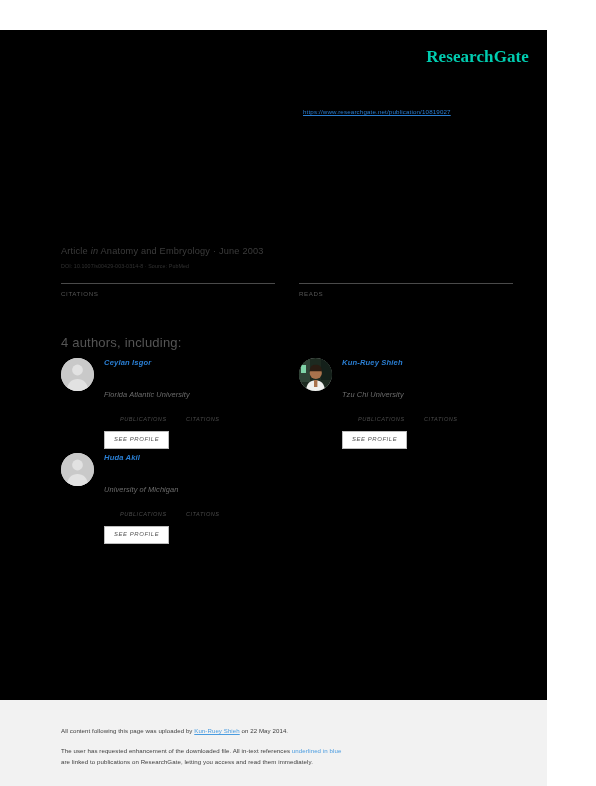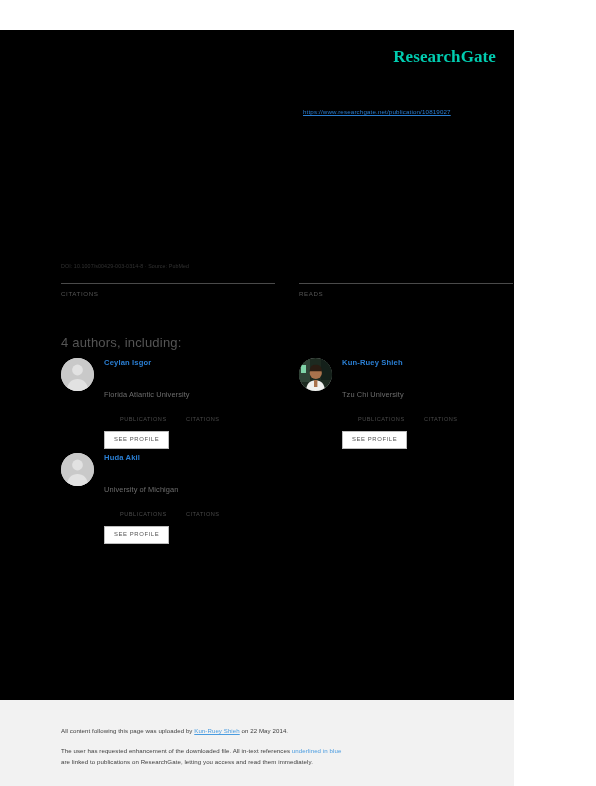--- a/index.html
+++ b/index.html
@@ -11,20 +11,21 @@
   body {
     font-family: "Liberation Sans", sans-serif;
     -webkit-font-smoothing: antialiased;
   }
   #page {
     position: relative;
     width: 514px;
     height: 786px;
     overflow: hidden;
     background: #ffffff;
+    padding-left: 33px;
   }
 
   
   .band-top-white {
     position: absolute;
     left: 0; top: 0;
     width: 596px; height: 30px;
     background: #ffffff;
   }
   .band-dark {
@@ -128,21 +129,21 @@
   }
   .author .avatar {
     position: absolute;
     left: 0; top: 0;
     width: 33px; height: 33px;
     border-radius: 50%;
     overflow: hidden;
     background: #c9c9c9;
   }
   .author .avatar svg { display: block; }
-  .author .abody { margin-left: 43px; }
+  .author .abody { margin-left: 43px; font-style: italic; }
   .author .aname {
     font-size: 7.6px;
     font-weight: 700;
     color: #2a7fd4;
     letter-spacing: 0.15px;
     white-space: nowrap;
   }
   .author .ainst {
     margin-top: 23px;
     font-size: 7.4px;
@@ -204,20 +205,27 @@
 <div id="page">
 
   <div class="band-top-white"></div>
   <div class="band-dark"></div>
   <div class="band-footer"></div>
 
   <div class="rg-logo">ResearchGate</div>
 
   <a class="rg-url" href="#">https://www.researchgate.net/publication/10819027</a>
 
+  <div class="meta-article">
+    <span>Article</span>
+    <span class="ital">in</span>
+    <span>Anatomy and Embryology</span>
+    <span>·</span>
+    <span>June 2003</span>
+  </div>
   <div class="meta-doi">DOI: 10.1007/s00429-003-0314-8 · Source: PubMed</div>
 
   <div class="stat-block left">
     <div class="stat-rule"></div>
     <div class="stat-label">CITATIONS</div>
     <div class="stat-value"></div>
   </div>
   <div class="stat-block right">
     <div class="stat-rule"></div>
     <div class="stat-label">READS</div>

